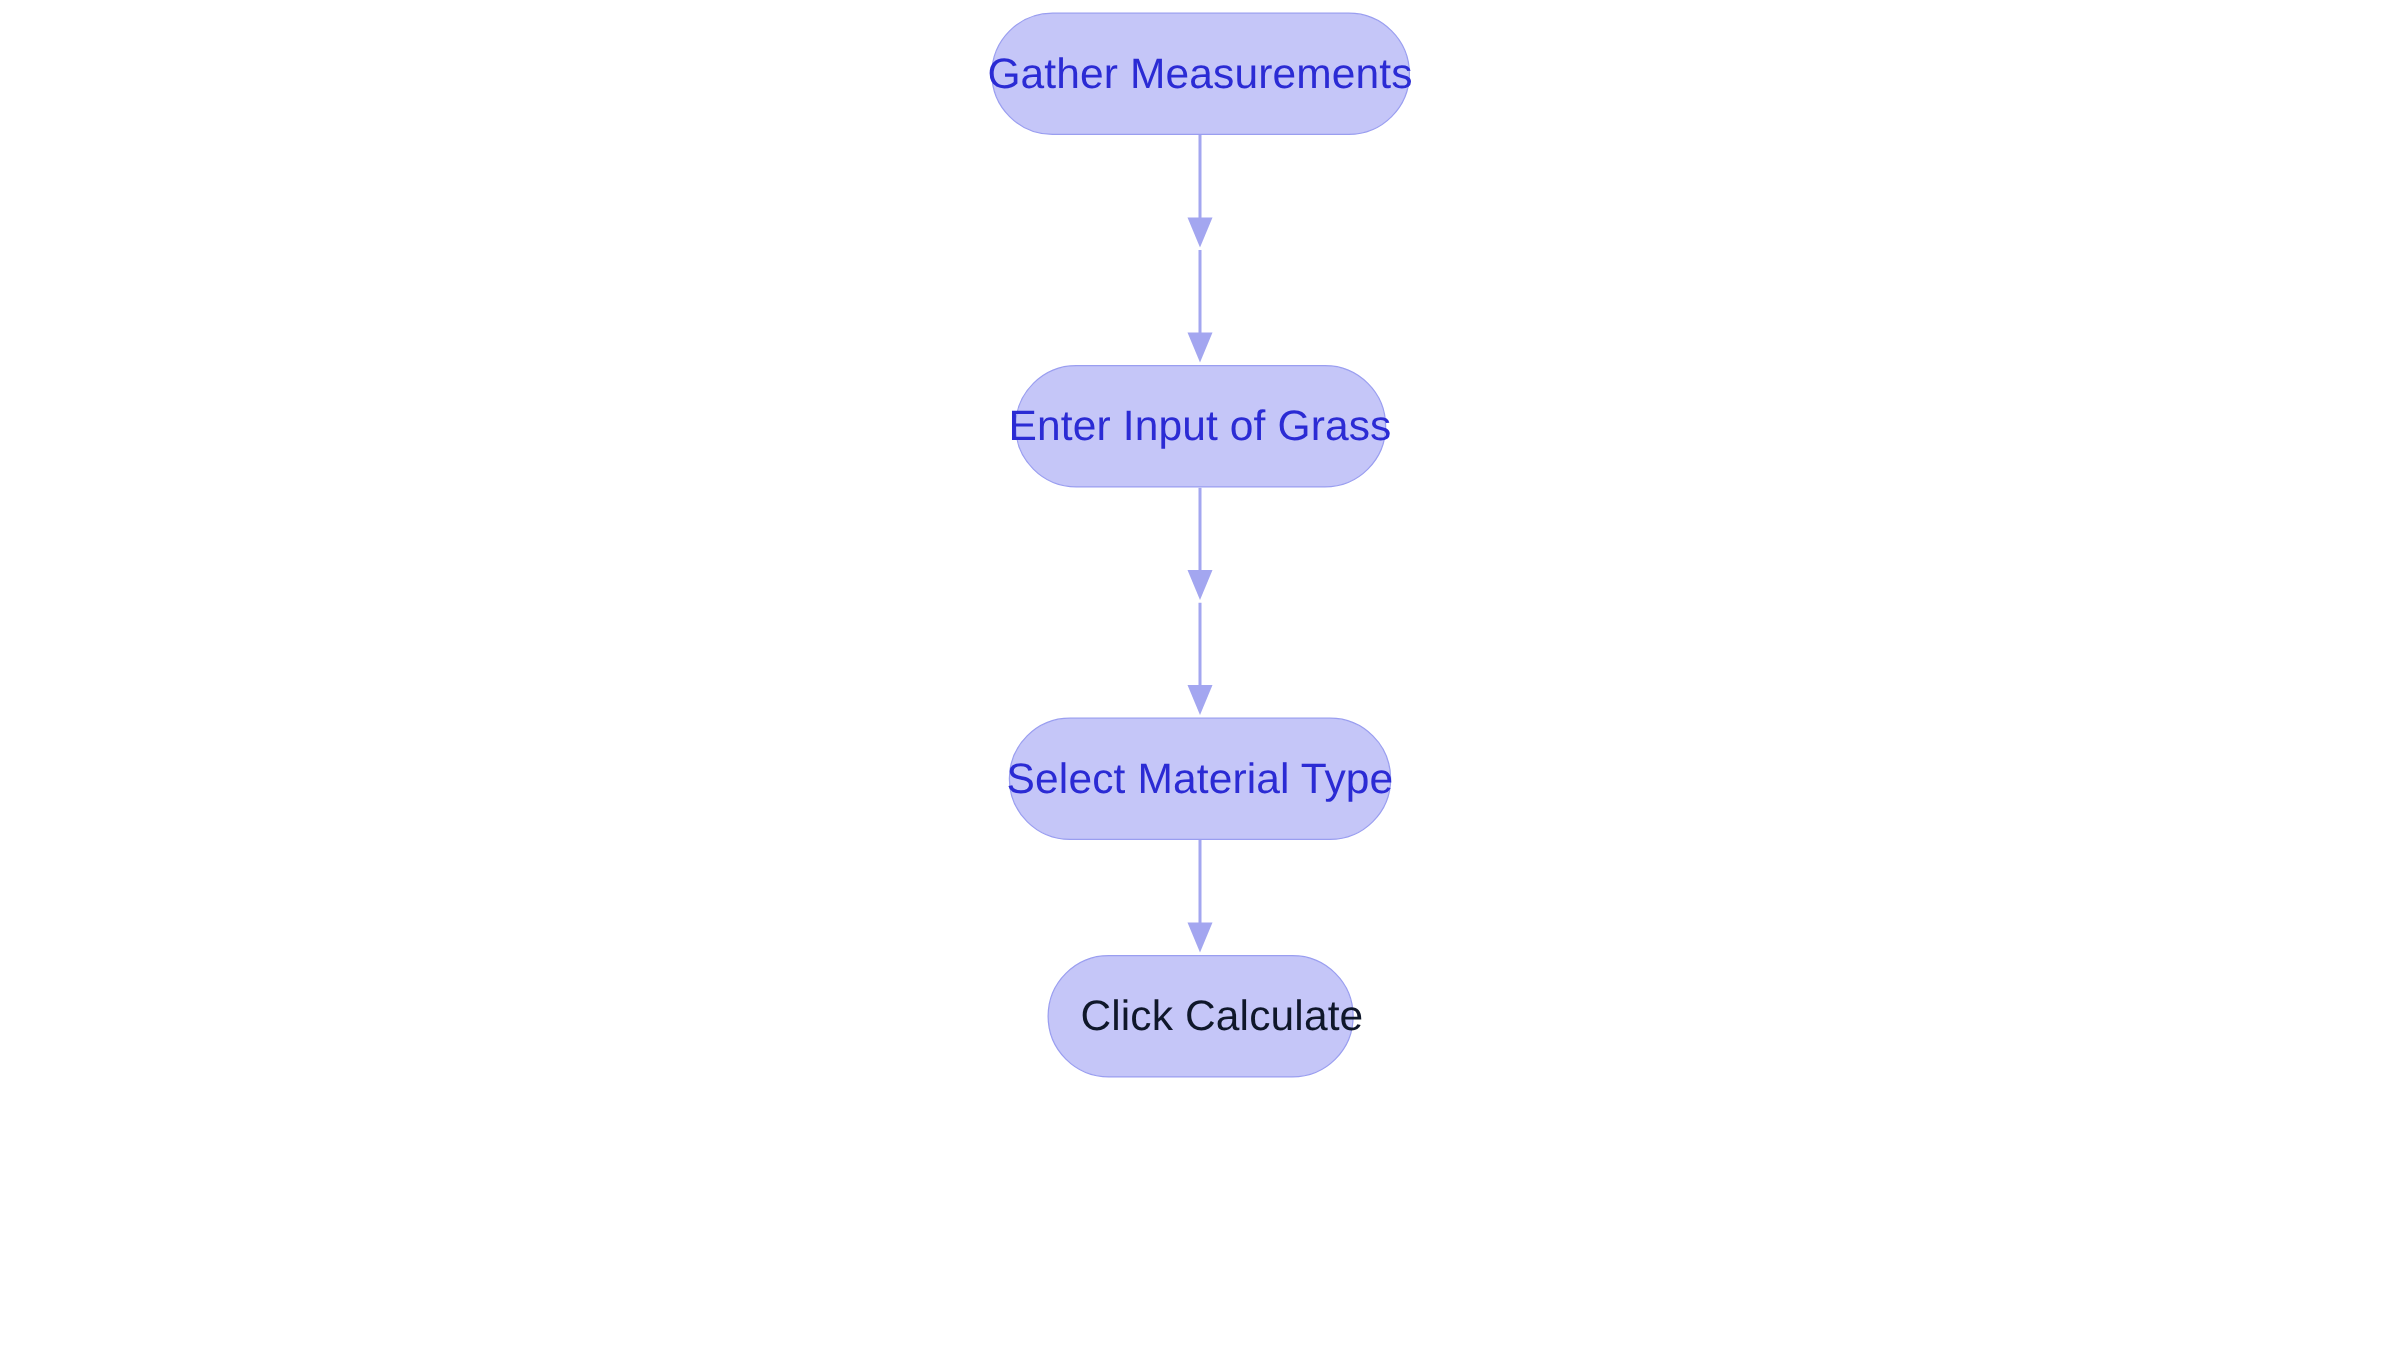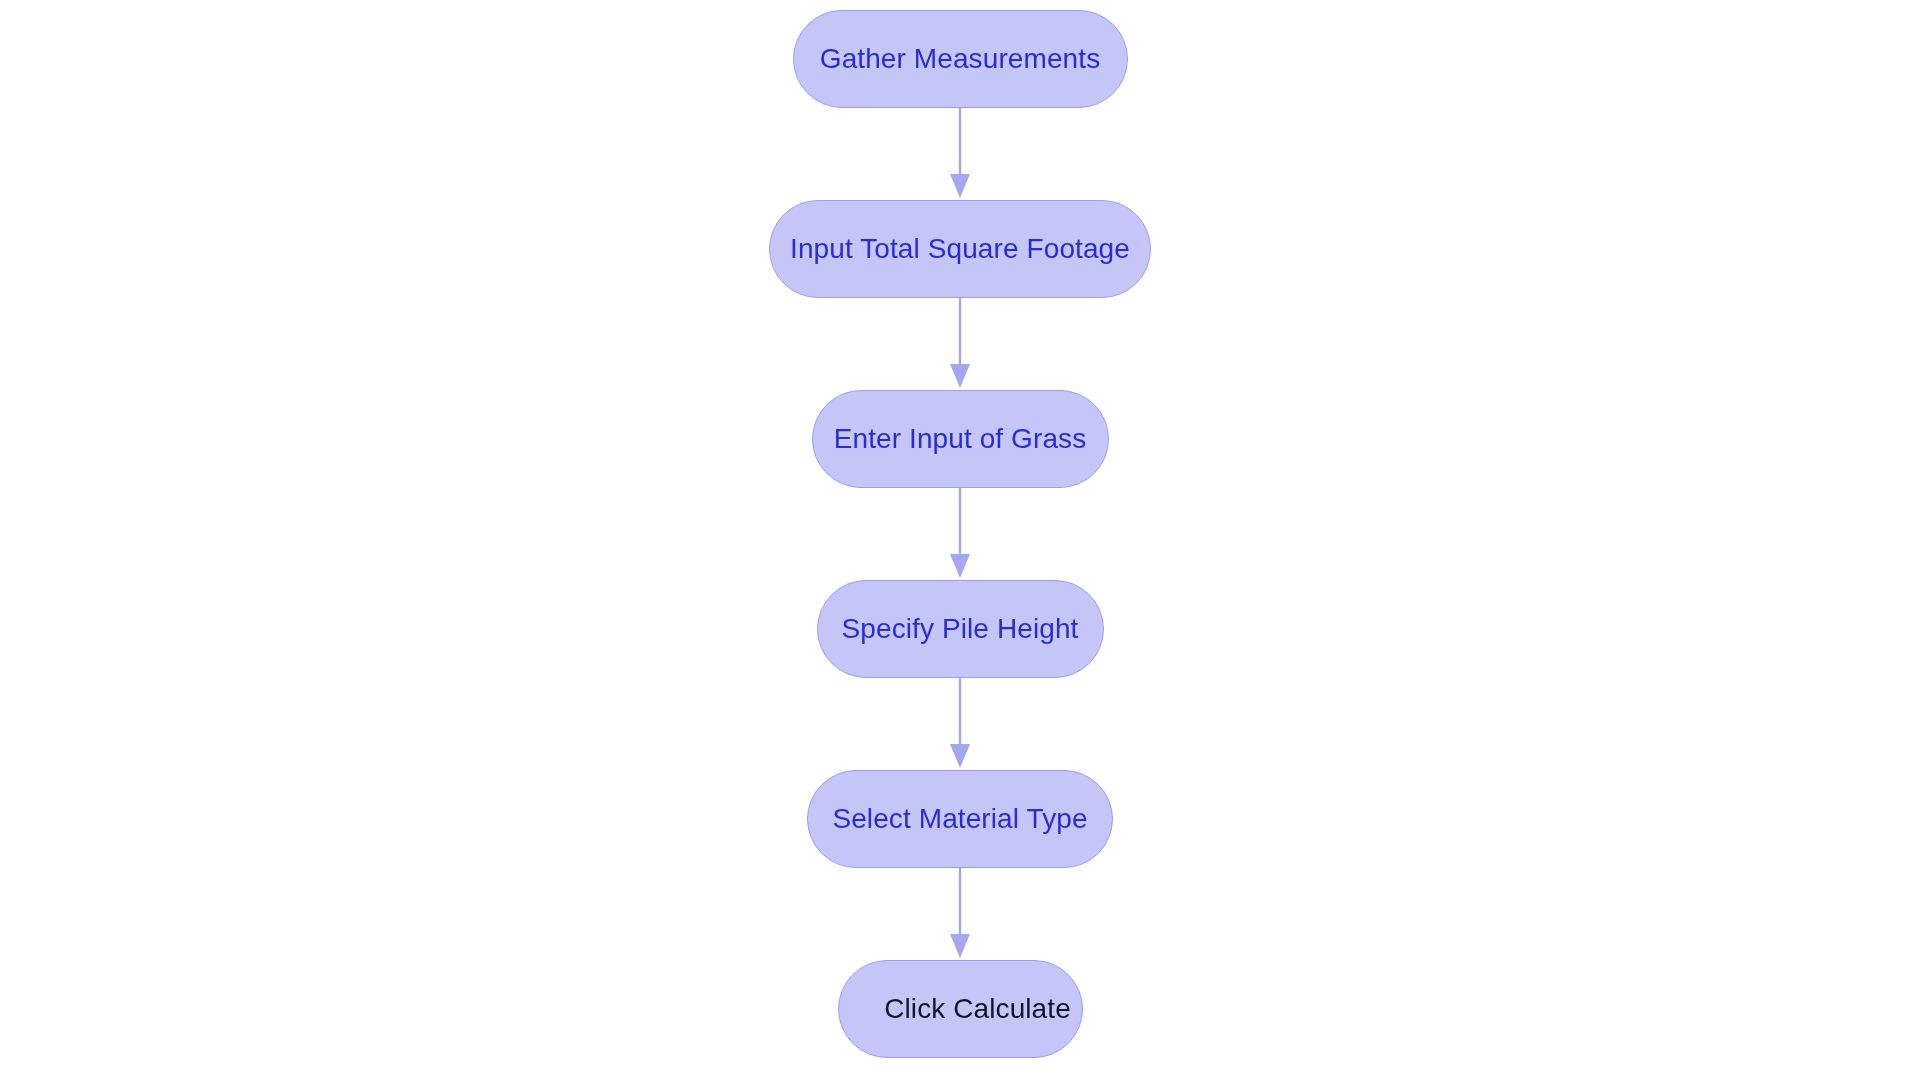--- a/index.html
+++ b/index.html
@@ -43,21 +43,21 @@
     justify-content: center;
     background: #c5c6f8;
     border: 1.6px solid #9a9ef0;
     border-radius: 49px;
     padding: 0 34px;
     white-space: nowrap;
   }
 
   .node-label {
     color: #2b2bd4;
-    font-size: 28px;
+    font-size: 34px;
     font-weight: 400;
     letter-spacing: 0.1px;
     line-height: 1;
     font-family: "Liberation Sans", "DejaVu Sans", sans-serif;
   }
 
   
   .flow-connector {
     height: 92px;
     width: 34px;
@@ -81,41 +81,35 @@
 
     <div class="flow-node" style="width: 335px; background: rgb(197, 198, 248); border-color: rgb(154, 158, 240);">
       <span class="node-label" style="color: rgb(43, 43, 212);">Gather Measurements</span>
     </div>
 
     <svg class="flow-connector" viewBox="0 0 34 92" aria-hidden="true">
       <line x1="17" y1="0" x2="17" y2="72" stroke="#a3a6f0" stroke-width="2.4"></line>
       <polygon points="17,90 7,66 27,66" fill="#a3a6f0"></polygon>
     </svg>
 
-    <div class="flow-node" style="width: 382px; background: rgb(197, 198, 248); border-color: rgb(154, 158, 240);">
-      <span class="node-label" style="color: rgb(43, 43, 212);">Input Total Square Footage</span>
-    </div>
 
     <svg class="flow-connector" viewBox="0 0 34 92" aria-hidden="true">
       <line x1="17" y1="0" x2="17" y2="72" stroke="#a3a6f0" stroke-width="2.4"></line>
       <polygon points="17,90 7,66 27,66" fill="#a3a6f0"></polygon>
     </svg>
 
     <div class="flow-node" style="width: 297px; background: rgb(197, 198, 248); border-color: rgb(154, 158, 240);">
       <span class="node-label" style="color: rgb(43, 43, 212);">Enter Input of Grass</span>
     </div>
 
     <svg class="flow-connector" viewBox="0 0 34 92" aria-hidden="true">
       <line x1="17" y1="0" x2="17" y2="72" stroke="#a3a6f0" stroke-width="2.4"></line>
       <polygon points="17,90 7,66 27,66" fill="#a3a6f0"></polygon>
     </svg>
 
-    <div class="flow-node" style="width: 287px; background: rgb(197, 198, 248); border-color: rgb(154, 158, 240);">
-      <span class="node-label" style="color: rgb(43, 43, 212);">Specify Pile Height</span>
-    </div>
 
     <svg class="flow-connector" viewBox="0 0 34 92" aria-hidden="true">
       <line x1="17" y1="0" x2="17" y2="72" stroke="#a3a6f0" stroke-width="2.4"></line>
       <polygon points="17,90 7,66 27,66" fill="#a3a6f0"></polygon>
     </svg>
 
     <div class="flow-node" style="width: 306px; background: rgb(197, 198, 248); border-color: rgb(154, 158, 240); text-align: right;">
       <span class="node-label" style="color: rgb(43, 43, 212);">Select Material Type</span>
     </div>
 

